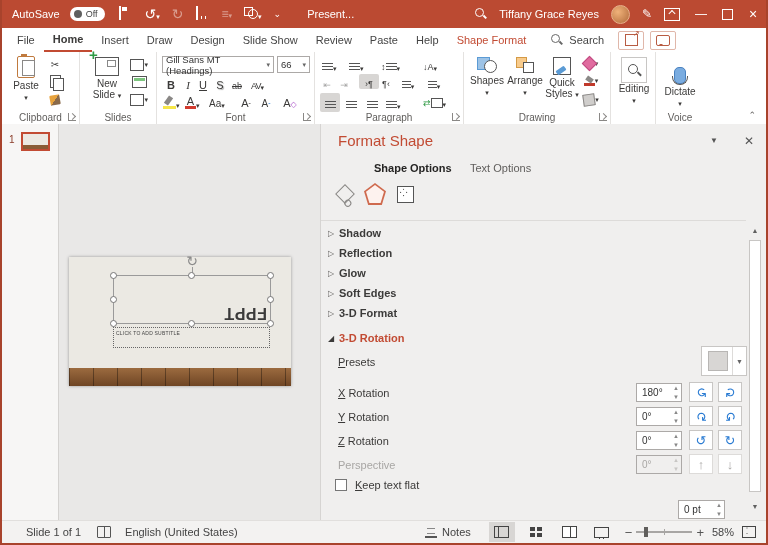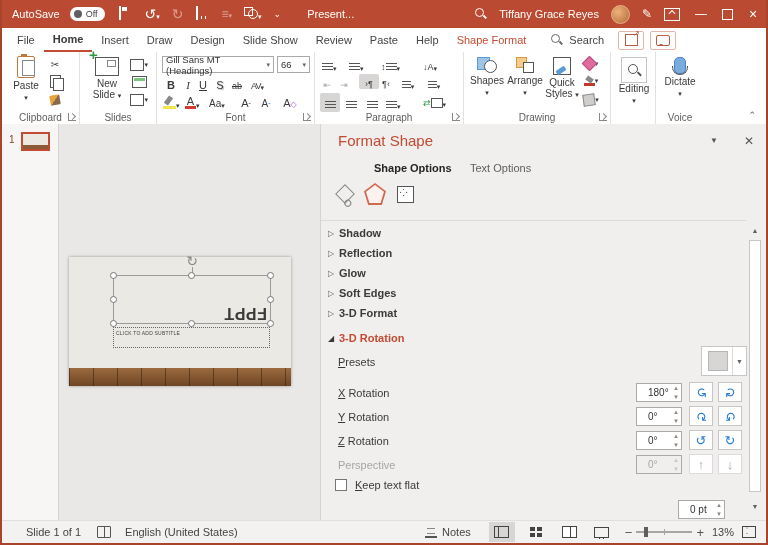--- a/index.html
+++ b/index.html
@@ -120,21 +120,21 @@
   .sizeprop{width:15px;height:15px;border:1.5px solid #555;position:relative;background:#fff;}
   .sizeprop:after{content:"⁘";position:absolute;left:2px;top:-2px;font-size:10px;color:#555;}
   .p-divider{position:absolute;left:0;right:20px;top:96px;border-top:1px solid #dddbd9;}
   .sect{position:absolute;left:0;right:0;height:18px;}
   .sect .tri{position:absolute;left:7px;top:2px;font-size:8px;color:#605e5c;}
   .sect .lbl{position:absolute;left:18px;top:0;font-weight:bold;font-size:11px;color:#3b3a39;}
   .sect.open .lbl{color:#c24b33;}
   .sect.open .tri{color:#3b3a39;}
   .ak::first-letter{text-decoration:underline;}
   .p-row-label{position:absolute;left:17px;font-size:11px;color:#3b3a39;}
-  .num-input{position:absolute;height:19px;background:#fff;border:1px solid #aca9a7;box-sizing:border-box;font-size:10px;color:#333;display:flex;align-items:center;padding-left:11px;}
+  .num-input{position:absolute;height:19px;background:#fff;border:1px solid #aca9a7;box-sizing:border-box;font-size:10px;color:#333;display:flex;align-items:center;padding-left:5px;}
   .num-input .spin{position:absolute;right:2px;top:1px;bottom:1px;display:flex;flex-direction:column;justify-content:space-between;font-size:6px;color:#888;line-height:6px;}
   .rot-btn{position:absolute;width:24px;height:20px;background:#fff;border:1px solid #c8c6c4;box-sizing:border-box;display:flex;align-items:center;justify-content:center;color:#2b7cd3;font-size:13px;}
   .rot-btn.gray{color:#a8a6a4;}
   .disabled-input{background:#f0efee;color:#a8a6a4;}
   .preset-btn{position:absolute;width:46px;height:30px;background:#fff;border:1px solid #c8c6c4;box-sizing:border-box;display:flex;align-items:center;}
   .preset-sq{width:18px;height:18px;margin-left:6px;background:#d8d6d4;border:1px solid #b8b6b4;}
   .preset-dd{margin-left:auto;width:13px;height:100%;border-left:1px solid #dddbd9;display:flex;align-items:center;justify-content:center;font-size:7px;color:#666;}
   .checkbox{position:absolute;width:12px;height:12px;background:#fff;border:1px solid #767676;box-sizing:border-box;}
   .pscroll{position:absolute;right:4px;top:100px;bottom:8px;width:14px;background:#f0efee;}
   .pscroll .up,.pscroll .dn{position:absolute;left:0;width:14px;height:14px;background:#f0efee;color:#606060;font-size:7px;text-align:center;line-height:14px;}
@@ -397,21 +397,21 @@
     <div class="rgroup" style="width:45px;">
       <div class="bigbtn" style="left:6px;top:5px;width:34px;">
         <span class="edit-box" style="display:inline-flex;">
             <span class="mag-d"></span>
           </span><br>
         <span>Editing</span><br><span class="chv">▾</span>
       </div>
     </div>
 
     <div class="rgroup" style="width:48px;border-right:none;">
-      <div class="bigbtn" style="left:6px;top:5px;width:36px;">
+      <div class="bigbtn" style="left:6px;top:15px;width:36px;">
         <span class="mic-ic" style="display:inline-block;"></span><br>
         <span>Dictate</span><br><span class="chv">▾</span>
       </div>
       <div class="gcap">Voice</div>
     </div>
 
     <div style="flex:1;position:relative;">
       <span class="collapse-chv">⌃</span>
     </div>
   </div>
@@ -594,19 +594,19 @@
     <span class="view-btn" style="margin-left:6px;">
         <span class="vi-show"></span>
       </span>
 
     <span style="margin-left:10px;font-size:13px;color:#555;">−</span>
     <span class="zoom-track">
       <span class="zoom-tick"></span>
       <span class="zoom-thumb"></span>
     </span>
     <span style="font-size:13px;color:#555;">+</span>
-    <span style="margin-left:8px;">13%</span>
+    <span style="margin-left:8px;">58%</span>
     <span class="sb-ic" style="margin-left:8px;margin-right:10px;">
         <span class="fit-ic"></span>
       </span>
   </div>
 
 </div>
 
 </body></html>

